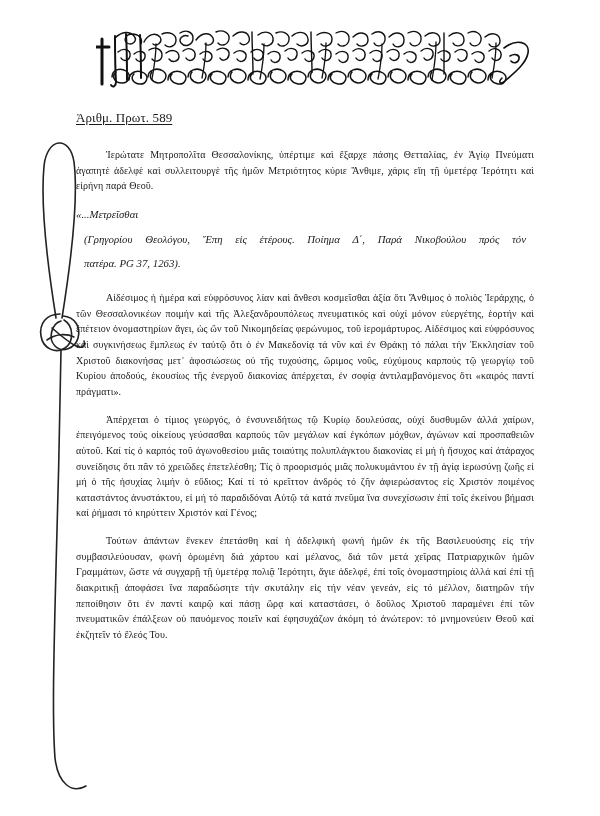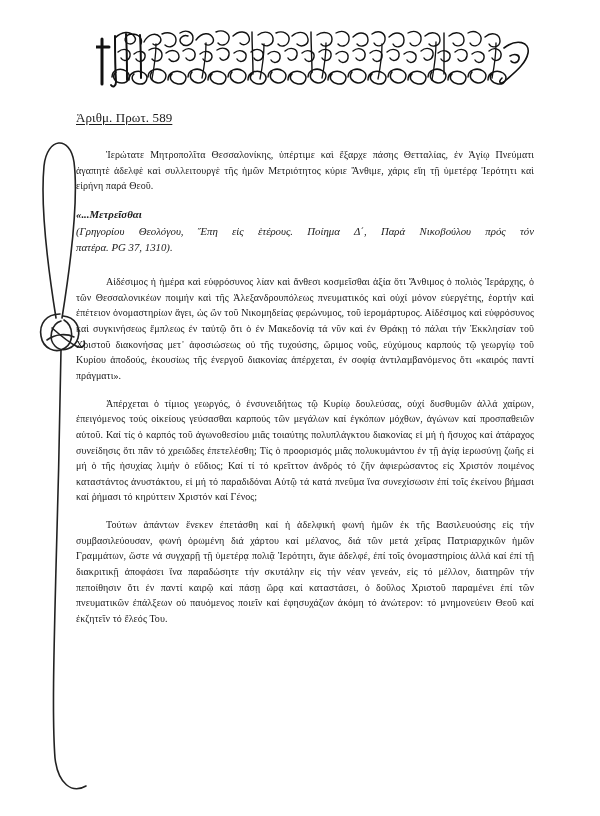--- a/index.html
+++ b/index.html
@@ -72,25 +72,24 @@
 
   .quote-block {
     margin: 0 0 18px 0;
     font-style: italic;
     font-size: 10.8px;
     line-height: 1.555;
   }
   .quote-block .q-line {
     text-align: justify;
     margin: 0;
-    font-weight: bold;
   }
   .quote-block .q-cite {
     text-align: justify;
-    margin: 0;
+    margin: 8px;
   }
   
   .quote-block .q-cite.stretch {
     text-align-last: justify;
   }
 
   .salutation { margin-bottom: 20px; }
 </style>
 </head>
 <body>
@@ -219,21 +218,21 @@
 
   <div class="content">
 
     <div class="protocol">Ἀριθμ. Πρωτ. 589</div>
 
     <p class="body-par salutation">Ἱερώτατε Μητροπολῖτα Θεσσαλονίκης, ὑπέρτιμε καὶ ἔξαρχε πάσης Θετταλίας, ἐν Ἁγίῳ Πνεύματι ἀγαπητὲ ἀδελφὲ καὶ συλλειτουργὲ τῆς ἡμῶν Μετριότητος κύριε Ἄνθιμε, χάρις εἴη τῇ ὑμετέρᾳ Ἱερότητι καὶ εἰρήνη παρά Θεοῦ.</p>
 
     <div class="quote-block">
       <p class="q-line">«...Μετρεῖσθαι</p>
       <p class="q-cite stretch">(Γρηγορίου Θεολόγου, Ἔπη εἰς ἑτέρους. Ποίημα Δ΄, Παρά Νικοβούλου πρός τόν</p>
-      <p class="q-cite">πατέρα. PG 37, 1310).</p>
+      <p class="q-cite">πατέρα. PG 37, 1263).</p>
     </div>
 
     <p class="body-par">Αἰδέσιμος ἡ ἡμέρα καὶ εὐφρόσυνος λίαν καὶ ἄνθεσι κοσμεῖσθαι ἀξία ὅτι Ἄνθιμος ὁ πολιὸς Ἱεράρχης, ὁ τῶν Θεσσαλονικέων ποιμήν καὶ τῆς Ἀλεξανδρουπόλεως πνευματικός καὶ οὐχί μόνον εὐεργέτης, ἑορτήν καὶ ἐπέτειον ὀνομαστηρίων ἄγει, ὡς ὤν τοῦ Νικομηδείας φερώνυμος, τοῦ ἱερομάρτυρος. Αἰδέσιμος καὶ εὐφρόσυνος καὶ συγκινήσεως ἔμπλεως ἐν ταὐτῷ ὅτι ὁ ἐν Μακεδονίᾳ τά νῦν καὶ ἐν Θράκῃ τό πάλαι τήν Ἐκκλησίαν τοῦ Χριστοῦ διακονήσας μετ᾽ ἀφοσιώσεως οὐ τῆς τυχούσης, ὥριμος νοῦς, εὐχύμους καρπούς τῷ γεωργίῳ τοῦ Κυρίου ἀποδούς, ἑκουσίως τῆς ἐνεργοῦ διακονίας ἀπέρχεται, ἐν σοφίᾳ ἀντιλαμβανόμενος ὅτι «καιρός παντί πράγματι».</p>
     <p class="body-par">Ἀπέρχεται ὁ τίμιος γεωργός, ὁ ἐνσυνειδήτως τῷ Κυρίῳ δουλεύσας, οὐχί δυσθυμῶν ἀλλά χαίρων, ἐπειγόμενος τούς οἰκείους γεύσασθαι καρπούς τῶν μεγάλων καί ἐγκόπων μόχθων, ἀγώνων καί προσπαθειῶν αὐτοῦ. Καί τίς ὁ καρπός τοῦ ἀγωνοθεσίου μιᾶς τοιαύτης πολυπλάγκτου διακονίας εἰ μή ἡ ἥσυχος καί ἀτάραχος συνείδησις ὅτι πᾶν τό χρειῶδες ἐπετελέσθη; Τίς ὁ προορισμός μιᾶς πολυκυμάντου ἐν τῇ ἁγίᾳ ἱερωσύνῃ ζωῆς εἰ μή ὁ τῆς ἡσυχίας λιμήν ὁ εὔδιος; Καί τί τό κρεῖττον ἀνδρός τό ζῆν ἀφιερώσαντος εἰς Χριστόν ποιμένος καταστάντος ἀνυστάκτου, εἰ μή τό παραδιδόναι Αὐτῷ τά κατά πνεῦμα ἵνα συνεχίσωσιν ἐπί τοῖς ἐκείνου βήμασι καί ῥήμασι τό κηρύττειν Χριστόν καί Γένος;</p>
     <p class="body-par">Τούτων ἁπάντων ἕνεκεν ἐπετάσθη καί ἡ ἀδελφική φωνή ἡμῶν ἐκ τῆς Βασιλευούσης εἰς τήν συμβασιλεύουσαν, φωνή ὁρωμένη διά χάρτου καί μέλανος, διά τῶν μετά χεῖρας Πατριαρχικῶν ἡμῶν Γραμμάτων, ὥστε νά συγχαρῇ τῇ ὑμετέρᾳ πολιᾷ Ἱερότητι, ἅγιε ἀδελφέ, ἐπί τοῖς ὀνομαστηρίοις ἀλλά καί ἐπί τῇ διακριτικῇ ἀποφάσει ἵνα παραδώσητε τήν σκυτάλην εἰς τήν νέαν γενεάν, εἰς τό μέλλον, διατηρῶν τήν πεποίθησιν ὅτι ἐν παντί καιρῷ καί πάσῃ ὥρᾳ καί καταστάσει, ὁ δοῦλος Χριστοῦ παραμένει ἐπί τῶν πνευματικῶν ἐπάλξεων οὐ παυόμενος ποιεῖν καί ἐφησυχάζων ἀκόμη τό ἀνώτερον: τό μνημονεύειν Θεοῦ καί ἐκζητεῖν τό ἔλεός Του.</p>
 
   </div>
 </div>
 
 </body></html>

